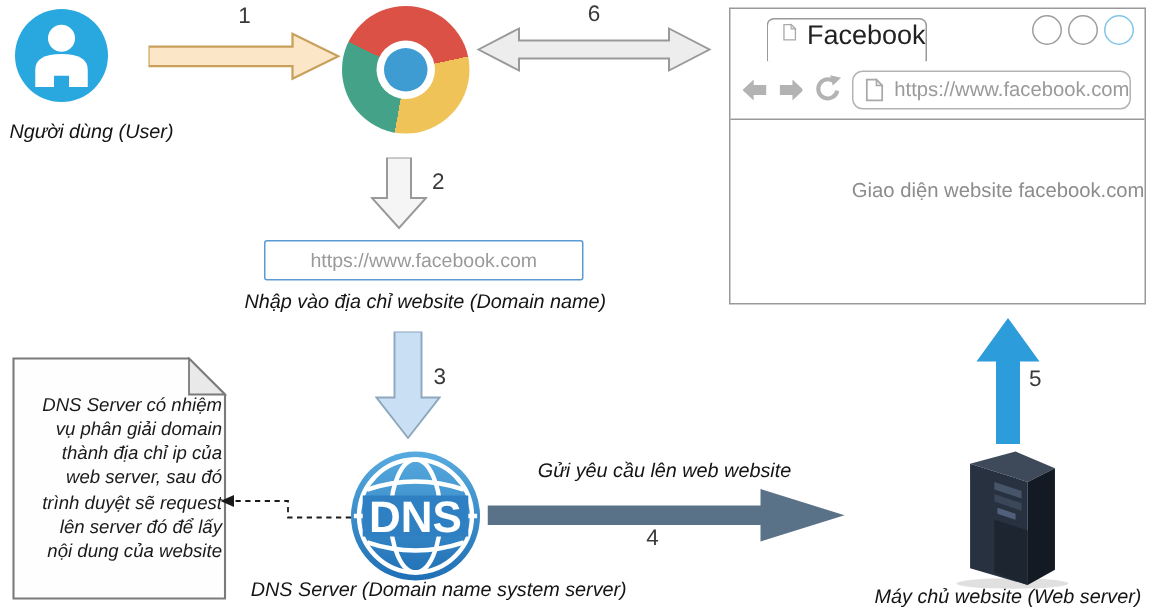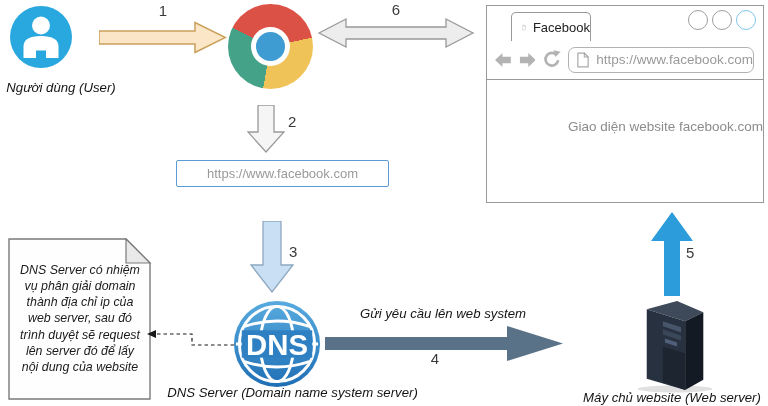--- a/index.html
+++ b/index.html
@@ -49,24 +49,24 @@
     display:flex; align-items:center; justify-content:center;
     font-size:13px; color:#9a9a9a;
   }
 
   
   .bwindow {
     position:absolute; left:486px; top:5px; width:278px; height:198px;
     background:#fff; border:1.4px solid var(--window-border);
   }
   .btab {
-    position:absolute; left:24px; top:6px; width:80px; height:29px;
+    position:absolute; left:24px; top:6px; width:107px; height:29px;
     background:#fff; border:1.4px solid var(--window-border); border-bottom:none;
-    border-radius:5px 5px 0 0; display:flex; align-items:center; gap:7px; padding-left:10px;
-    font-size:13px; color:#222; z-index:2;
+    border-radius:5px 5px 0 0; display:flex; align-items:flex-start; gap:7px; padding-left:10px;
+    font-size:18px; color:#222; z-index:2;
   }
   .wcircle {
     position:absolute; top:4px; width:20px; height:20px; border-radius:50%;
     border:1.8px solid #9e9e9e; background:#fff;
   }
   .wcircle.blue { border-color:#82c5e8; }
   .btoolbar {
     position:absolute; left:0; top:34px; width:100%; height:40px;
     border-bottom:1.4px solid var(--window-border);
     display:flex; align-items:center; gap:7px; padding:0 9px 0 8px;
@@ -84,21 +84,21 @@
   }
   .page-icon-path { fill:#fff; stroke:#a9a9a9; stroke-width:1.4; }
   .page-fold { fill:#efefef; stroke:#a9a9a9; stroke-width:1.2; }
 
   
   .note-page { fill:#fefefe; stroke:#7a7a7a; stroke-width:1.4; }
   .note-fold { fill:#e9e9e9; stroke:#7a7a7a; stroke-width:1.2; }
   .note-text {
     position:absolute; left:12px; top:262px; width:136px;
     font-style:italic; font-size:12.4px; line-height:1.3; color:#1a1a1a;
-    text-align:center; white-space:pre-line;
+    text-align:right; white-space:pre-line;
   }
 
   .dashed-line { stroke:#1a1a1a; stroke-width:1.2; fill:none; stroke-dasharray:3.5,3; }
   .dashed-head { fill:#1a1a1a; }
 
   
   .dns-label-text { font-family:"Liberation Sans",sans-serif; font-weight:bold; }
 </style>
 </head>
 <body>
@@ -164,20 +164,21 @@
   </div>
 
   <svg class="abs" style="left:247px;top:105px" width="38" height="48" viewBox="0 0 38 48">
     <polygon class="arrow2-poly" points="11,0 27,0 27,27 37,27 19,47 1,27 11,27"></polygon>
   </svg>
   <div class="step-num" style="left:288px;top:113px">2</div>
 
   <div class="url-box">
     <span>https://www.facebook.com</span>
   </div>
+  <div class="caption" style="left:146px;top:193px;width:275px">Nhập vào địa chỉ website (Domain name)</div>
 
   <svg class="abs" style="left:250px;top:221px" width="44" height="72" viewBox="0 0 44 72">
     <polygon class="arrow3-poly" points="13,0 31,0 31,44 43,44 22,71 1,44 13,44"></polygon>
   </svg>
   <div class="step-num" style="left:289px;top:243px">3</div>
 
   <svg class="abs" style="left:233px;top:300px" width="88" height="88" viewBox="0 0 90 90">
     <defs>
       <linearGradient id="dnsg" x1="0" y1="0" x2="0" y2="1">
         <stop offset="0" stop-color="#58abdf" style="stop-color:var(--dns-blue-light)"></stop>
@@ -207,21 +208,21 @@
 web server, sau đó
 trình duyệt sẽ request
 lên server đó để lấy
 nội dung của website</div>
 
   <svg class="abs" style="left:146px;top:327px" width="90" height="24" viewBox="0 0 90 24">
     <path class="dashed-line" d="M88,18 H46 V7 H10"></path>
     <polygon class="dashed-head" points="10,3 10,11 1,7"></polygon>
   </svg>
 
-  <div class="caption" style="left:328px;top:306px;width:230px">Gửi yêu cầu lên web system</div>
+  <div class="caption" style="left:328px;top:306px;width:230px">Gửi yêu cầu lên web website</div>
   <svg class="abs" style="left:325px;top:324px" width="240" height="40" viewBox="0 0 240 40">
     <polygon class="arrow4-poly" points="0,13 182,13 182,2 238,19.5 182,37 182,26 0,26"></polygon>
   </svg>
   <div class="step-num" style="left:325px;top:350px;width:220px">4</div>
 
   <svg class="abs" style="left:628px;top:296px" width="92" height="97" viewBox="0 0 90 96">
     <ellipse cx="46" cy="92" rx="37" ry="3.5" fill="#000" opacity="0.12"></ellipse>
     <polygon points="18,13 48,5 74,16 56,25" fill="#3e4a59"></polygon>
     <polygon points="18,13 56,25 56,93 18,82" fill="#28313f"></polygon>
     <polygon points="56,25 74,16 74,83 56,93" fill="#141a24"></polygon>

